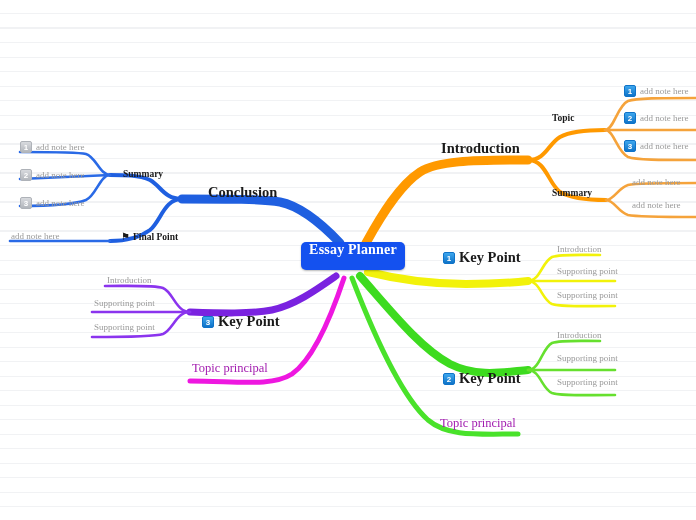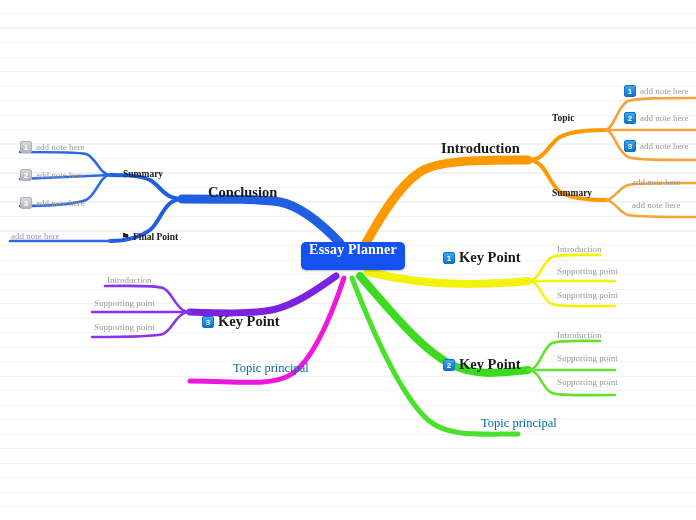--- a/index.html
+++ b/index.html
@@ -28,21 +28,21 @@
   .lvl1{
     font-size:14.5px;font-weight:bold;color:#1a1a1a;
   }
   .lvl2{
     font-size:9.5px;font-weight:bold;color:#1a1a1a;
   }
   .leaf{
     font-size:9px;color:#9a9a9a;font-weight:normal;
   }
   .topic{
-    font-size:12.5px;color:#0369a1;margin-left:41px;
+    font-size:12.5px;color:#a21caf;
   }
   .badge{
     display:inline-block;
     width:12px;height:12px;
     line-height:12px;
     text-align:center;
     font-family:"Liberation Sans", sans-serif;
     font-size:8px;font-weight:bold;
     color:#ffffff;
     border-radius:2px;
@@ -172,21 +172,21 @@
   <div class="label leaf" style="left:557px;top:245px;">
     <span>Introduction</span>
   </div>
   <div class="label leaf" style="left:557px;top:267px;">
     <span>Supporting point</span>
   </div>
   <div class="label leaf" style="left:557px;top:291px;">
     <span>Supporting point</span>
   </div>
 
-  <div class="label lvl1" style="left:443px;top:357px;">
+  <div class="label lvl1" style="left:443px;top:371px;">
     <span class="badge blue">2</span><span>Key Point</span>
   </div>
   <div class="label leaf" style="left:557px;top:331px;">
     <span>Introduction</span>
   </div>
   <div class="label leaf" style="left:557px;top:354px;">
     <span>Supporting point</span>
   </div>
   <div class="label leaf" style="left:557px;top:378px;">
     <span>Supporting point</span>

